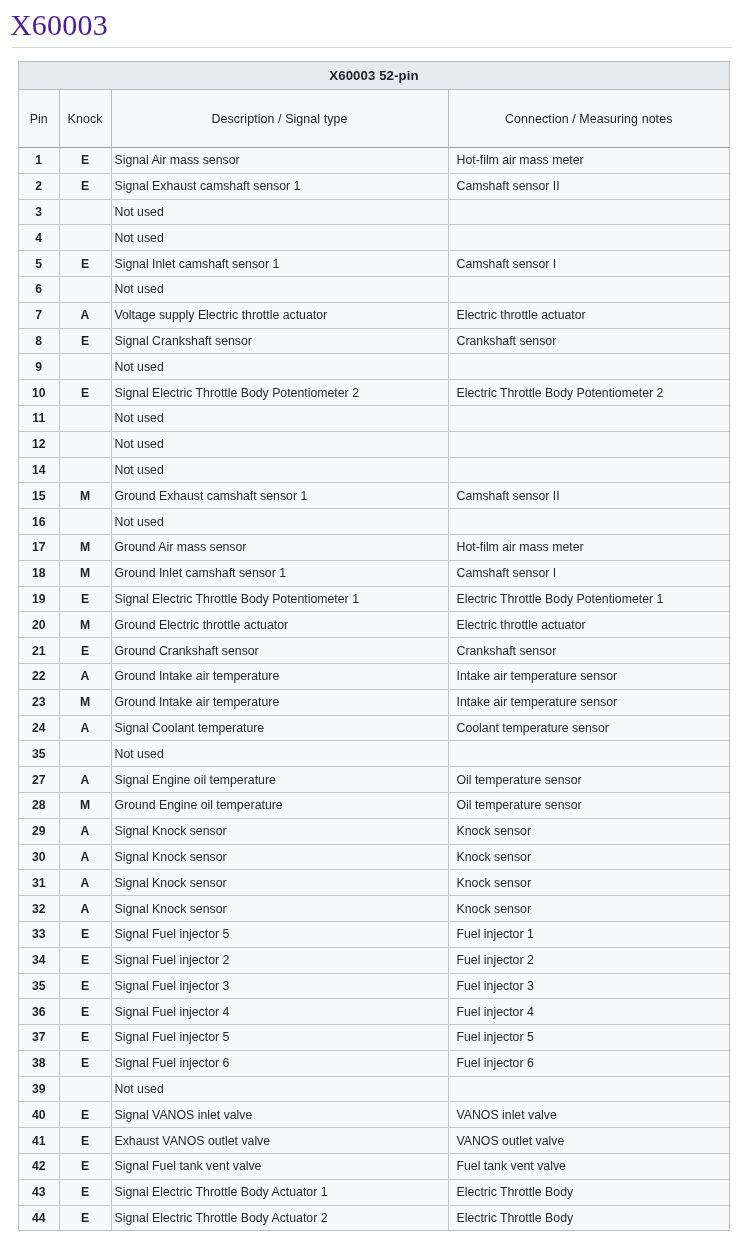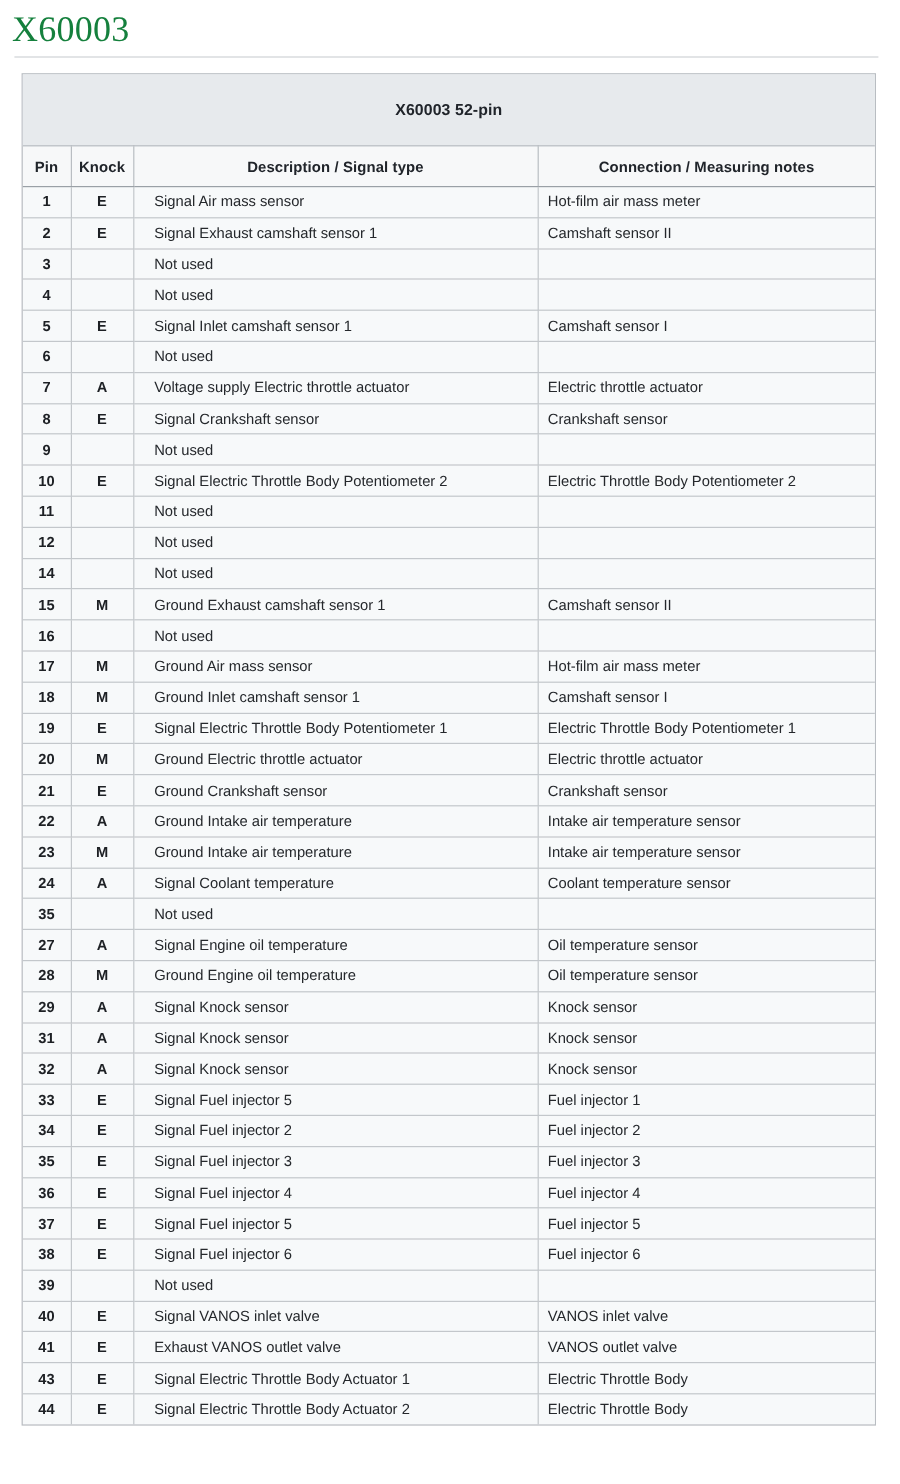--- a/index.html
+++ b/index.html
@@ -22,21 +22,21 @@
   }
   
   .title-block {
     padding: 4px 0 0 10px;
   }
   .page-title {
     font-family: "Liberation Serif", serif;
     font-size: 30px;
     line-height: 38px;
     font-weight: 400;
-    color: #15803d;
+    color: #4c1d95;
     letter-spacing: 0.2px;
     margin: 0;
     padding: 2px 0 3px 0;
   }
   .title-rule {
     height: 1px;
     background: #cfd2d6;
     margin: 0 18px 0 2px;
   }
   
@@ -61,33 +61,33 @@
     background: #e7eaed;
     border: 1px solid #b9bdc2;
     border-top: none;
     border-left: none;
     border-right: none;
     font-size: 13.2px;
     font-weight: bold;
     color: #20242a;
     text-align: center;
     height: 27px;
-    padding: 16px 6px;
+    padding: 0 6px;
     letter-spacing: 0.1px;
   }
   .head-row th {
     background: #f7f8f9;
     border-right: 1px solid #b9bdc2;
     border-bottom: 1px solid #9aa0a6;
     font-size: 12.4px;
-    font-weight: bold;
+    font-weight: normal;
     color: #20242a;
     text-align: center;
     height: 25px;
-    padding: 4px 6px;
+    padding: 16px 6px;
     letter-spacing: 0.1px;
     white-space: nowrap;
     overflow: hidden;
   }
   .head-row th:last-child { border-right: none; }
 
   tbody tr td {
     background: #f7f9fa;
     border-right: 1px solid #c3c7cb;
     border-bottom: 1px solid #c3c7cb;
@@ -107,21 +107,21 @@
     font-weight: bold;
     font-size: 12.2px;
     color: #1d2024;
   }
   td.type {
     text-align: center;
     font-weight: bold;
     font-size: 12.2px;
     color: #1d2024;
   }
-  td.desc { padding-left: 17px; }
+  td.desc { padding-left: 3px; }
   td.conn { padding-left: 8px; margin-left: 36px; }
 </style>
 </head>
 <body>
 
 <div class="page">
 
   <div class="title-block">
     <h1 class="page-title">X60003</h1>
     <div class="title-rule"></div>
@@ -303,32 +303,38 @@
             <td class="desc">Ground Engine oil temperature</td>
             <td class="conn">Oil temperature sensor</td>
           </tr>
           <tr>
             <td class="pin">29</td>
             <td class="type">A</td>
             <td class="desc">Signal Knock sensor</td>
             <td class="conn">Knock sensor</td>
           </tr>
           <tr>
-            <td class="pin">31</td>
+            <td class="pin">30</td>
             <td class="type">A</td>
             <td class="desc">Signal Knock sensor</td>
             <td class="conn">Knock sensor</td>
           </tr>
           <tr>
-            <td class="pin">32</td>
+            <td class="pin">31</td>
             <td class="type">A</td>
             <td class="desc">Signal Knock sensor</td>
             <td class="conn">Knock sensor</td>
           </tr>
           <tr>
+            <td class="pin">32</td>
+            <td class="type">A</td>
+            <td class="desc">Signal Knock sensor</td>
+            <td class="conn">Knock sensor</td>
+          </tr>
+          <tr>
             <td class="pin">33</td>
             <td class="type">E</td>
             <td class="desc">Signal Fuel injector 5</td>
             <td class="conn">Fuel injector 1</td>
           </tr>
           <tr>
             <td class="pin">34</td>
             <td class="type">E</td>
             <td class="desc">Signal Fuel injector 2</td>
             <td class="conn">Fuel injector 2</td>
@@ -367,20 +373,26 @@
             <td class="pin">40</td>
             <td class="type">E</td>
             <td class="desc">Signal VANOS inlet valve</td>
             <td class="conn">VANOS inlet valve</td>
           </tr>
           <tr>
             <td class="pin">41</td>
             <td class="type">E</td>
             <td class="desc">Exhaust VANOS outlet valve</td>
             <td class="conn">VANOS outlet valve</td>
+          </tr>
+          <tr>
+            <td class="pin">42</td>
+            <td class="type">E</td>
+            <td class="desc">Signal Fuel tank vent valve</td>
+            <td class="conn">Fuel tank vent valve</td>
           </tr>
           <tr>
             <td class="pin">43</td>
             <td class="type">E</td>
             <td class="desc">Signal Electric Throttle Body Actuator 1</td>
             <td class="conn">Electric Throttle Body</td>
           </tr>
           <tr>
             <td class="pin">44</td>
             <td class="type">E</td>

